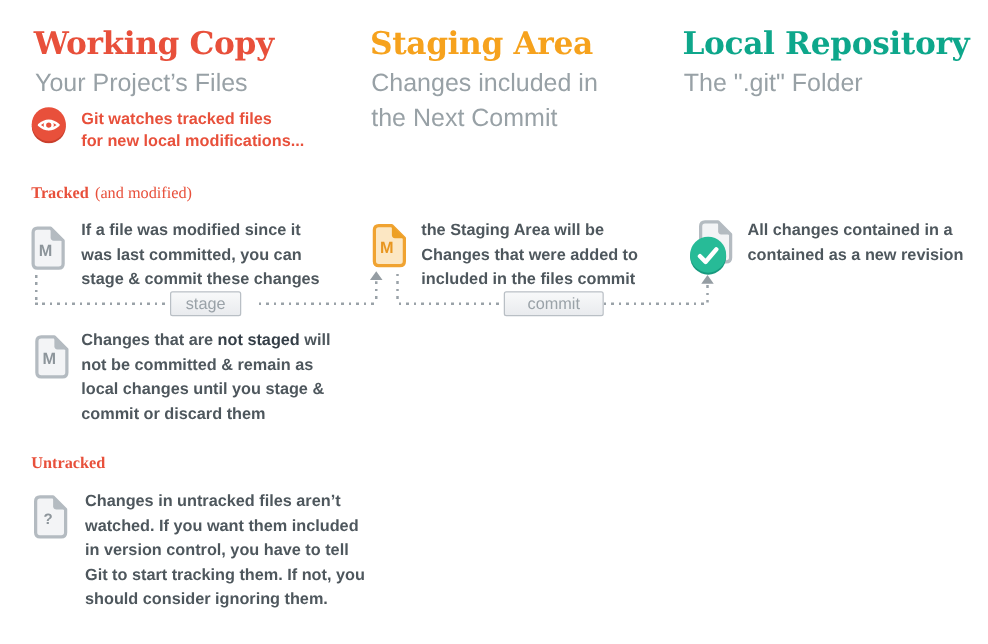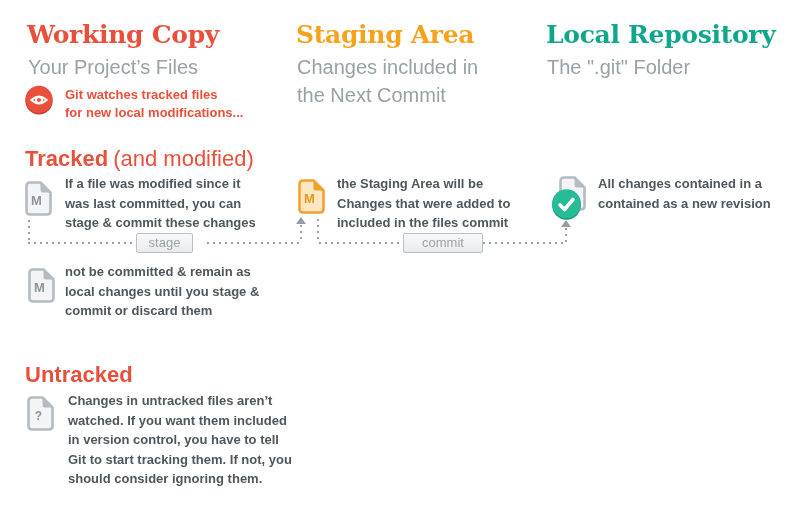--- a/index.html
+++ b/index.html
@@ -16,22 +16,22 @@
   .c-teal{color:#0ea78b;}
   .col-sub{
     position:absolute;color:#98a1a6;font-size:20px;line-height:28px;white-space:nowrap;
   }
   .col-sub span{display:block;}
   .note{
     position:absolute;color:#e8503b;font-weight:bold;font-size:13px;line-height:18px;white-space:nowrap;
   }
   .note span{display:block;}
   .section-title{
-    position:absolute;font-family:Liberation Sans, sans-serif;font-weight:bold;
-    font-size:22px;color:#e8503b;white-space:nowrap;text-align:right;
+    position:absolute;font-family:Liberation Serif, serif;font-weight:bold;
+    font-size:13px;color:#e8503b;white-space:nowrap;text-align:right;
   }
   .section-title .light{font-weight:normal;margin-left:5px;}
   .body-text{
     position:absolute;color:#4e575d;font-weight:bold;font-size:13px;line-height:19.5px;white-space:nowrap;
   }
   .body-text > span{display:block;}
   .xbold{color:#343e47;}
   .icon{position:absolute;}
   .flow-h{
     position:absolute;height:2px;
@@ -136,20 +136,21 @@
   <div class="flow-h" style="left:483px;top:242px;width:84px"></div>
   <div class="arrow-up" style="left:561px;top:220px"></div>
   <div class="flow-v" style="left:565px;top:228px;height:14px"></div>
 
   <svg class="icon" style="left:27px;top:267px" width="29" height="37" viewBox="0 0 29 37">
     <path d="M2.5 6 Q2.5 2.5 6 2.5 L16.5 2.5 L26.5 12.5 L26.5 31 Q26.5 34.5 23 34.5 L6 34.5 Q2.5 34.5 2.5 31 Z" fill="#f3f4f6" stroke="#b4bbc1" stroke-width="2.6" stroke-linejoin="round"></path>
     <path d="M16.5 2.5 L26.5 12.5 L19 12.5 Q16.5 12.5 16.5 10 Z" fill="#b4bbc1"></path>
     <text x="12.5" y="24.5" text-anchor="middle" font-size="13" font-weight="bold" fill="#8d959b" font-family="Liberation Sans, sans-serif">M</text>
   </svg>
   <div class="body-text" style="left:65px;top:262px">
+    <span><span>Changes that are </span><span class="xbold">not staged</span><span> will</span></span>
     <span>not be committed &amp; remain as</span>
     <span>local changes until you stage &amp;</span>
     <span>commit or discard them</span>
   </div>
 
   <div class="section-title" style="left:25px;top:362px">Untracked</div>
 
   <svg class="icon" style="left:26px;top:395px" width="29" height="37" viewBox="0 0 29 37">
     <path d="M2.5 6 Q2.5 2.5 6 2.5 L16.5 2.5 L26.5 12.5 L26.5 31 Q26.5 34.5 23 34.5 L6 34.5 Q2.5 34.5 2.5 31 Z" fill="#f3f4f6" stroke="#b4bbc1" stroke-width="2.6" stroke-linejoin="round"></path>
     <path d="M16.5 2.5 L26.5 12.5 L19 12.5 Q16.5 12.5 16.5 10 Z" fill="#b4bbc1"></path>

